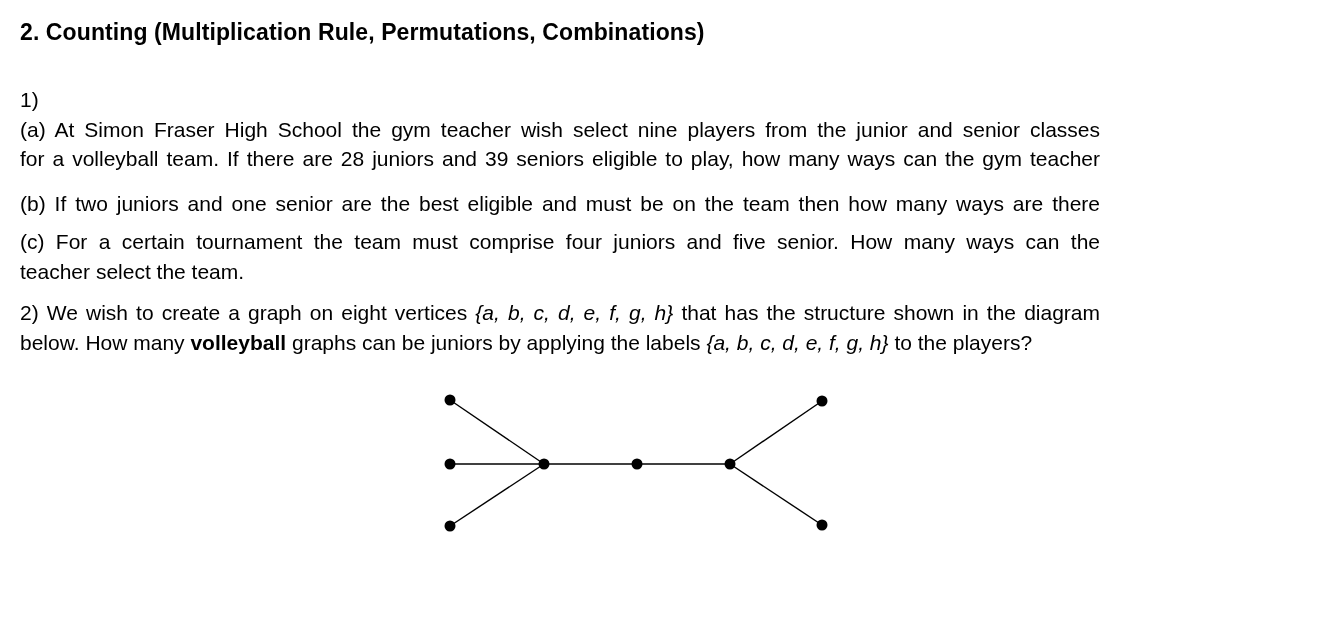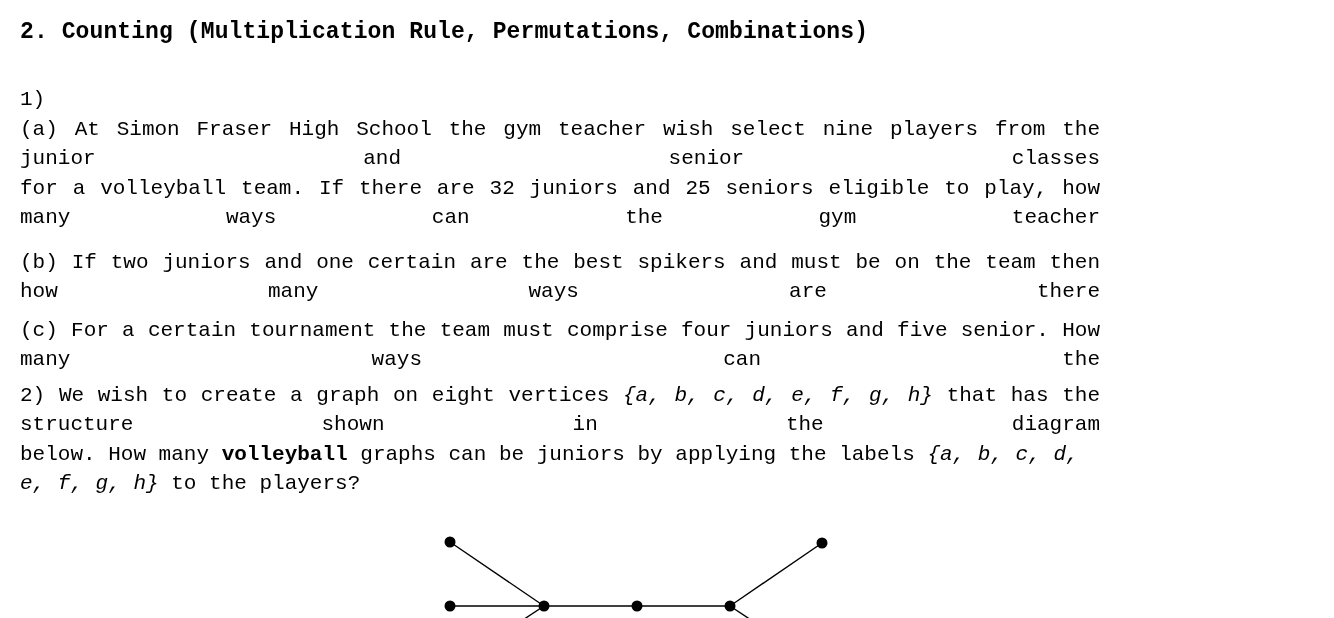--- a/index.html
+++ b/index.html
@@ -10,38 +10,38 @@
   body {
     width: 1334px;
     height: 618px;
     overflow: hidden;
   }
   .page {
     box-sizing: border-box;
     width: 1178px;
     height: 618px;
     padding: 16px 78px 0 20px;
-    font-family: Liberation Mono, monospace;
+    font-family: Liberation Sans, sans-serif;
     color: #000000;
   }
   .title {
     margin: 0 0 37px 0;
     font-size: 23px;
     line-height: 32px;
     font-weight: bold;
     letter-spacing: 0.1px;
   }
   .para {
     margin: 0;
     font-size: 21px;
     line-height: 29.5px;
   }
   .para.gap-b { margin-top: 15px; }
   .para.gap-c { margin-top: 9px; }
-  .para.gap-2 { margin-top: 6px; }
+  .para.gap-2 { margin-top: 12px; }
   .line.just {
     text-align: justify;
     text-align-last: justify;
   }
   .line.left {
     text-align: left;
   }
   .math {
     font-style: italic;
   }
@@ -59,29 +59,30 @@
 <div class="page">
 
   <h1 class="title">2. Counting (Multiplication Rule, Permutations, Combinations)</h1>
 
   <div class="para">
     <div class="line left">1)</div>
   </div>
 
   <div class="para">
     <div class="line just">(a) At Simon Fraser High School the gym teacher wish select nine players from the junior and senior classes</div>
-    <div class="line just">for a volleyball team. If there are 32 juniors and 25 seniors eligible to play, how many ways can the gym teacher</div>
+    <div class="line just">for a volleyball team. If there are 28 juniors and 39 seniors eligible to play, how many ways can the gym teacher</div>
   </div>
 
   <div class="para gap-b">
-    <div class="line just">(b) If two juniors and one certain are the best spikers and must be on the team then how many ways are there</div>
+    <div class="line just">(b) If two juniors and one senior are the best eligible and must be on the team then how many ways are there</div>
   </div>
 
   <div class="para gap-c">
     <div class="line just">(c) For a certain tournament the team must comprise four juniors and five senior. How many ways can the</div>
+    <div class="line left">teacher select the team.</div>
   </div>
 
   <div class="para gap-2">
     <div class="line just"><span>2) We wish to create a graph on eight vertices </span><span class="math">{a, b, c, d, e, f, g, h}</span><span> that has the structure shown in the diagram</span></div>
     <div class="line left"><span>below. How many </span><span class="bold">volleyball</span><span> graphs can be juniors by applying the labels </span><span class="math">{a, b, c, d, e, f, g, h}</span><span> to the players?</span></div>
   </div>
 
   <div class="diagram-wrap">
     <svg id="graph-svg" width="420" height="168" viewBox="0 0 420 168">
         <line x1="20" y1="17" x2="114" y2="81" stroke="#000000" stroke-width="1.4"></line>

